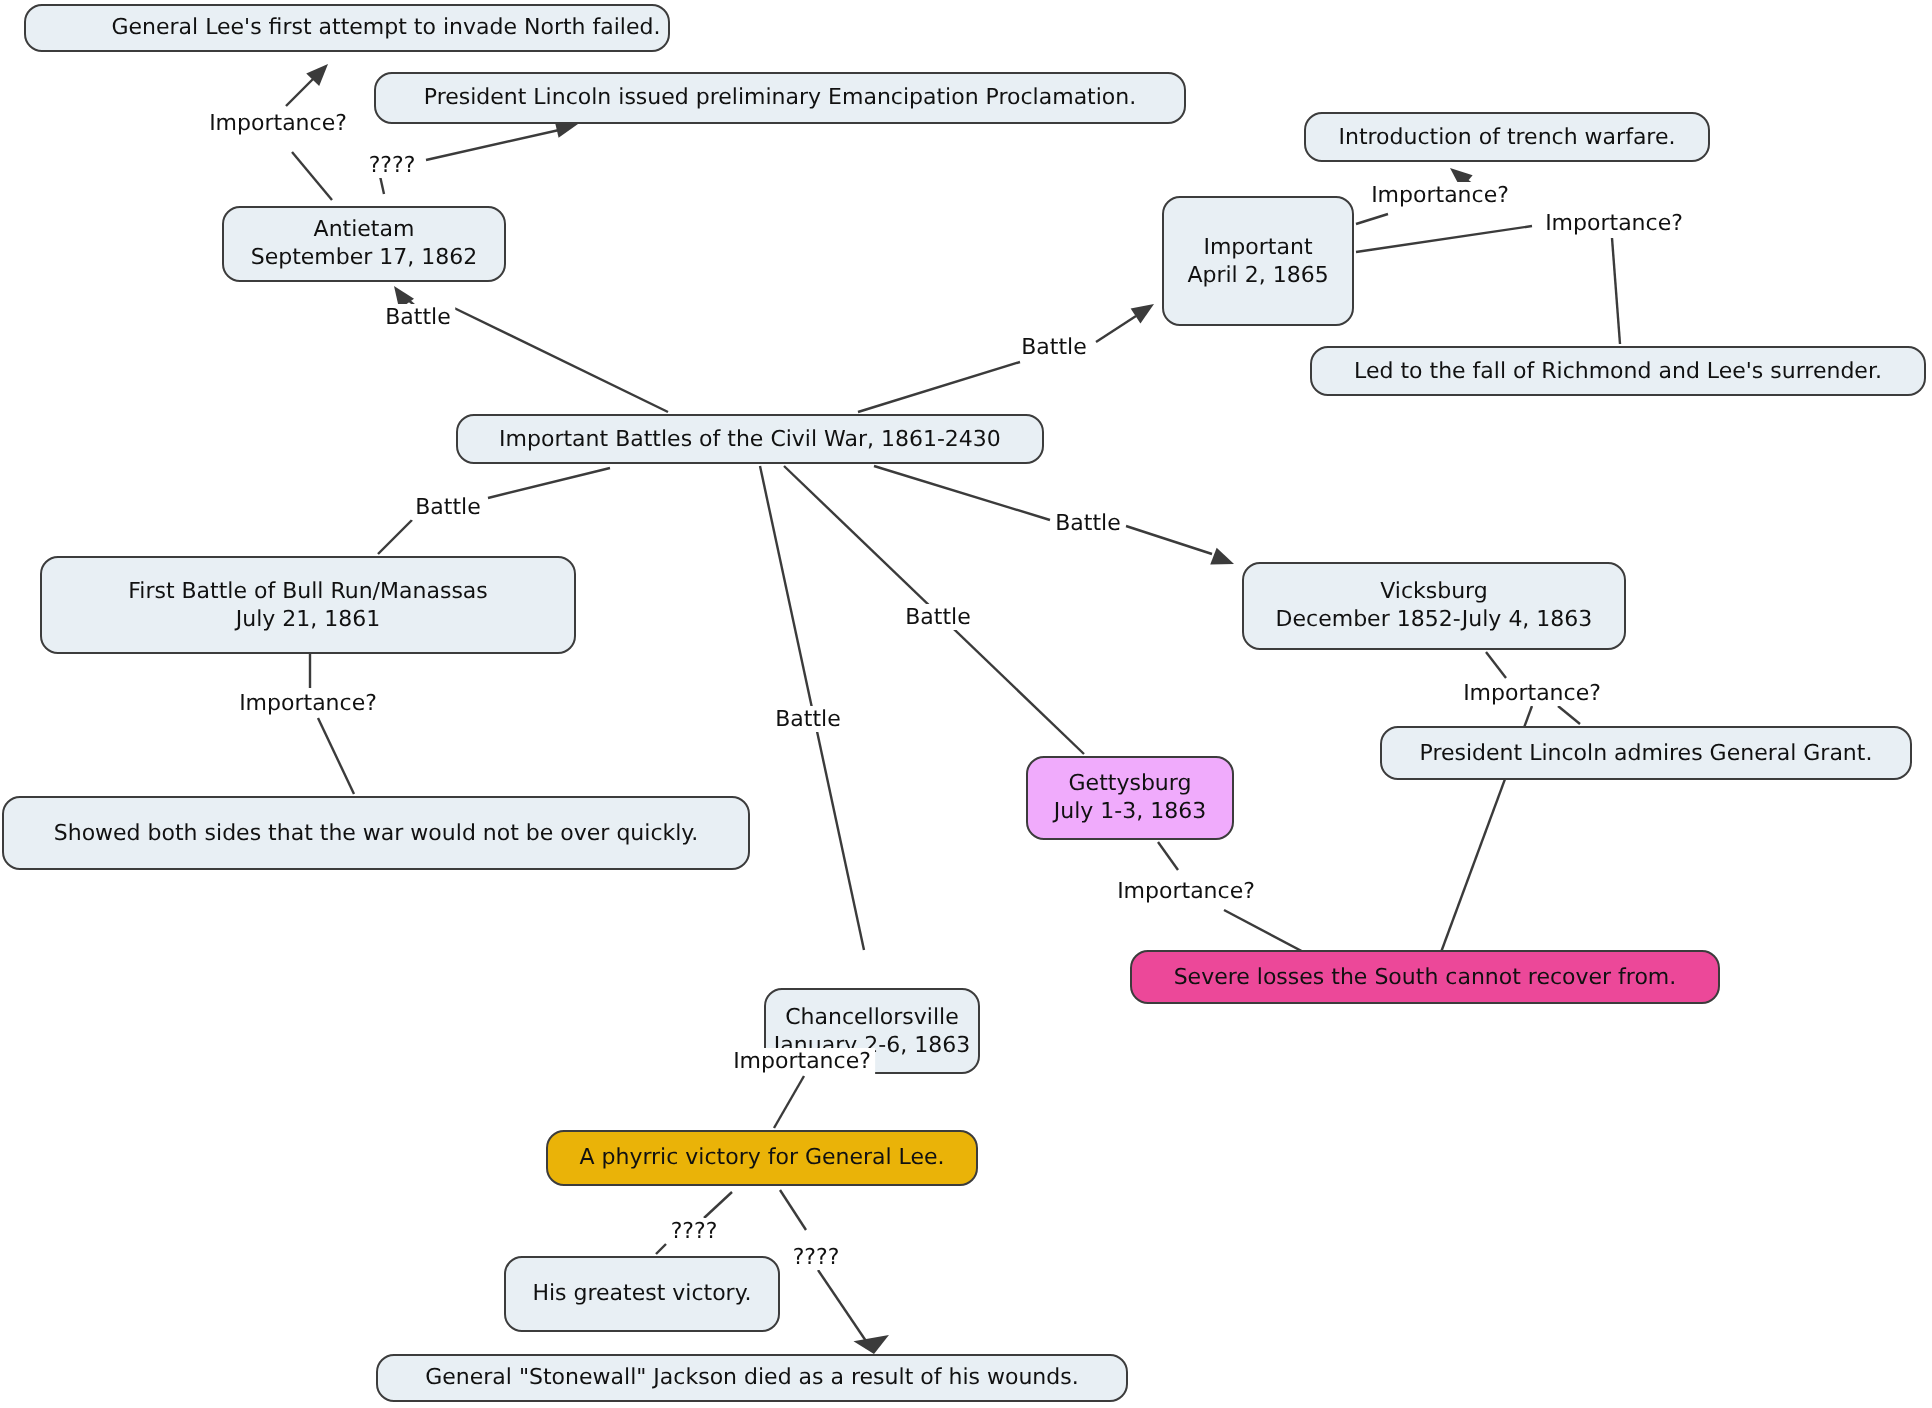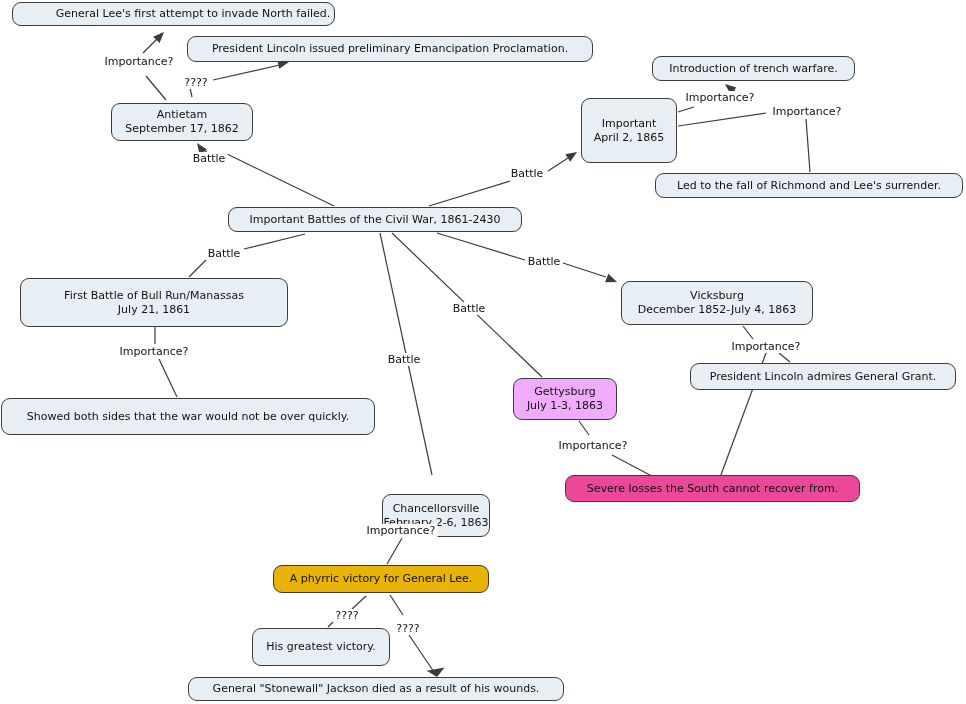--- a/index.html
+++ b/index.html
@@ -132,21 +132,21 @@
       </div>
       <div class="node" style="left: 513px; top: 378px; width: 104px; height: 42px; background: #f0abfc; border: 1px solid rgb(60, 60, 60); color: rgb(17, 17, 17);">
         <div class="node-line">Gettysburg</div>
         <div class="node-line">July 1-3, 1863</div>
       </div>
       <div class="node" style="left: 565px; top: 475px; width: 295px; height: 27px; background: #ec4899; border: 1px solid rgb(60, 60, 60); color: rgb(17, 17, 17);">
         <div class="node-line">Severe losses the South cannot recover from.</div>
       </div>
       <div class="node" style="left: 382px; top: 476px; width: 108px; height: 43px; background: rgb(232, 239, 244); border: 1px solid rgb(60, 60, 60); color: rgb(17, 17, 17); margin-top: 18px;">
         <div class="node-line">Chancellorsville</div>
-        <div class="node-line">February 2-6, 1863</div>
+        <div class="node-line">January 2-6, 1863</div>
       </div>
       <div class="node" style="left: 273px; top: 565px; width: 216px; height: 28px; background: #eab308; border: 1px solid rgb(60, 60, 60); color: rgb(17, 17, 17);">
         <div class="node-line">A phyrric victory for General Lee.</div>
       </div>
       <div class="node" style="left: 252px; top: 628px; width: 138px; height: 38px; background: rgb(232, 239, 244); border: 1px solid rgb(60, 60, 60); color: rgb(17, 17, 17);">
         <div class="node-line">His greatest victory.</div>
       </div>
       <div class="node" style="left: 188px; top: 677px; width: 376px; height: 24px; background: rgb(232, 239, 244); border: 1px solid rgb(60, 60, 60); color: rgb(17, 17, 17);">
         <div class="node-line">General "Stonewall" Jackson died as a result of his wounds.</div>
       </div>

